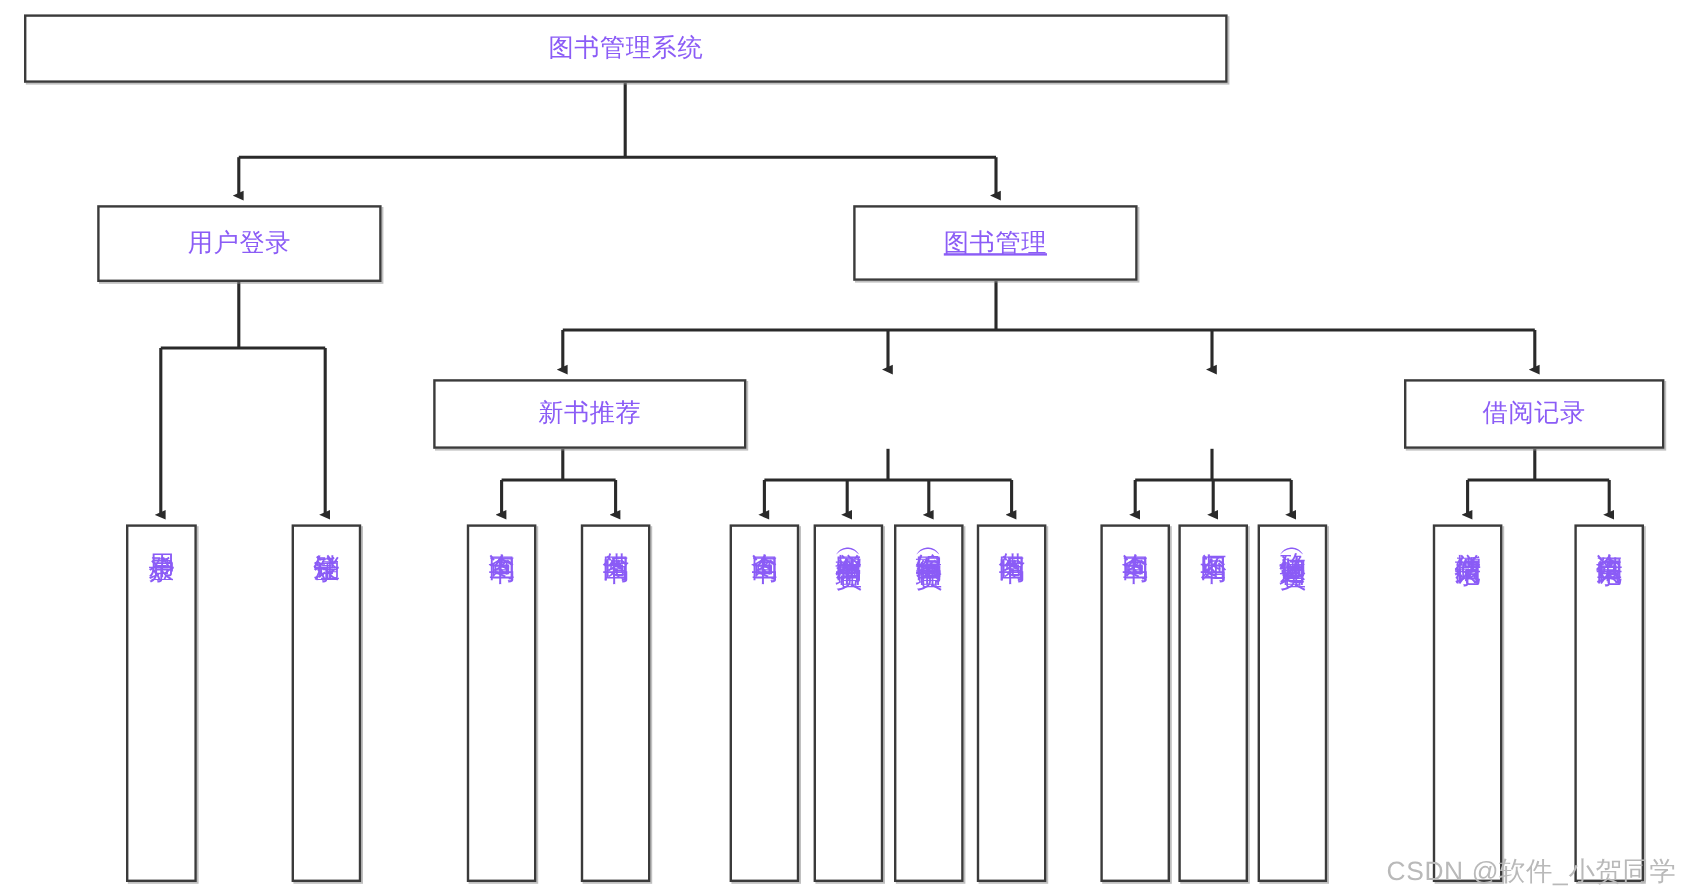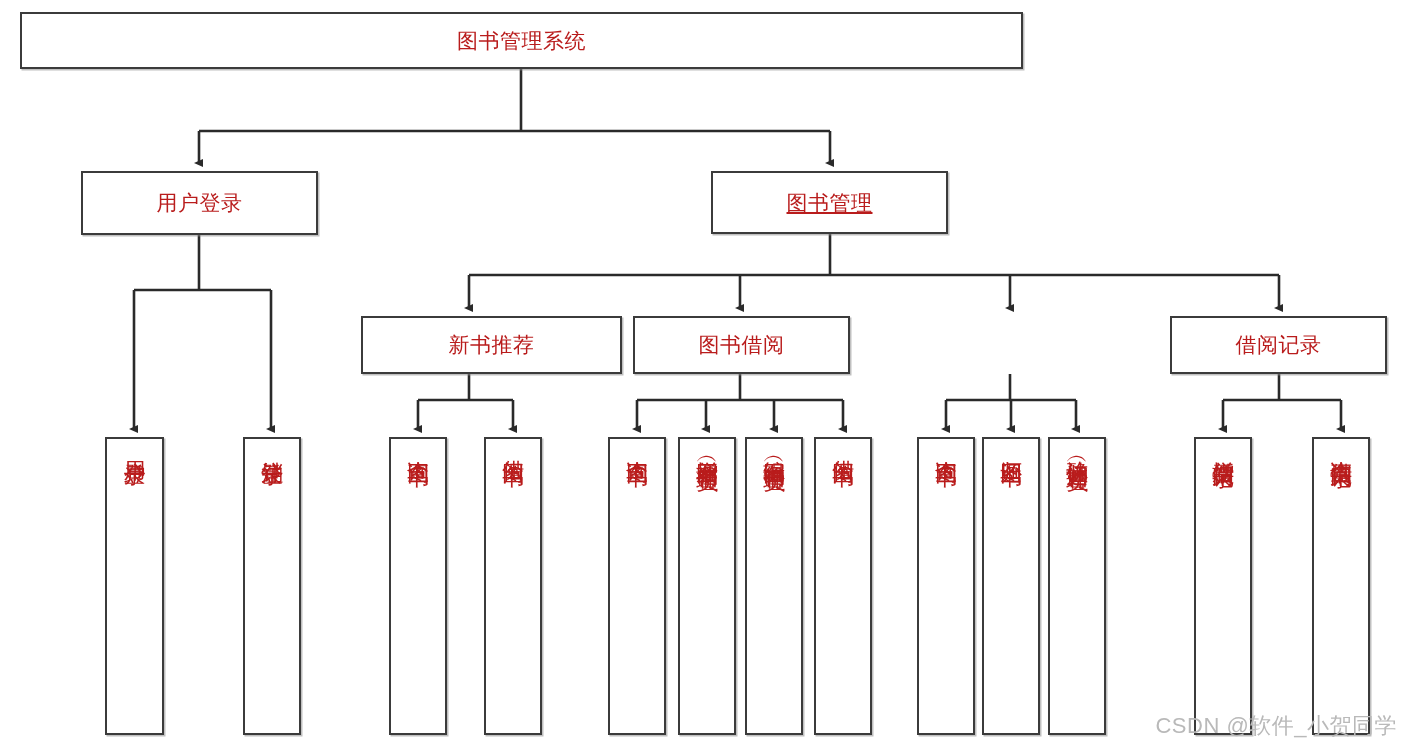--- a/index.html
+++ b/index.html
@@ -26,21 +26,21 @@
     pointer-events: none;
   }
   .node {
     position: absolute;
     box-sizing: border-box;
     border: 2.5px solid #3b3b3b;
     background: #ffffff;
     display: flex;
     align-items: center;
     justify-content: center;
-    color: #b91c1c;
+    color: #8b5cf6;
     box-shadow: 1.5px 1.5px 0 0 rgba(140,140,140,0.55);
   }
   .node .label {
     display: block;
     text-align: center;
     line-height: 1.12;
     letter-spacing: 0.5px;
   }
   .node.horiz .label {
     writing-mode: horizontal-tb;
@@ -130,23 +130,20 @@
   <div class="node horiz" style="left:81px; top:171px; width:237px; height:64px;">
     <span class="label">用户登录</span>
   </div>
   <div class="node horiz" style="left:711px; top:171px; width:237px; height:63px;text-decoration:underline;">
     <span class="label">图书管理</span>
   </div>
 
   <div class="node horiz" style="left:361px; top:316px; width:261px; height:58px;">
     <span class="label">新书推荐</span>
   </div>
-  <div class="node horiz" style="left:633px; top:316px; width:217px; height:58px;">
-    <span class="label">图书借阅</span>
-  </div>
   <div class="node horiz" style="left:1170px; top:316px; width:217px; height:58px;">
     <span class="label">借阅记录</span>
   </div>
 
   <div class="node vert" style="left:105px; top:437px; width:59px; height:298px;">
     <span class="label">用户登录</span>
   </div>
   <div class="node vert" style="left:243px; top:437px; width:58px; height:298px;">
     <span class="label">注销登录</span>
   </div>

